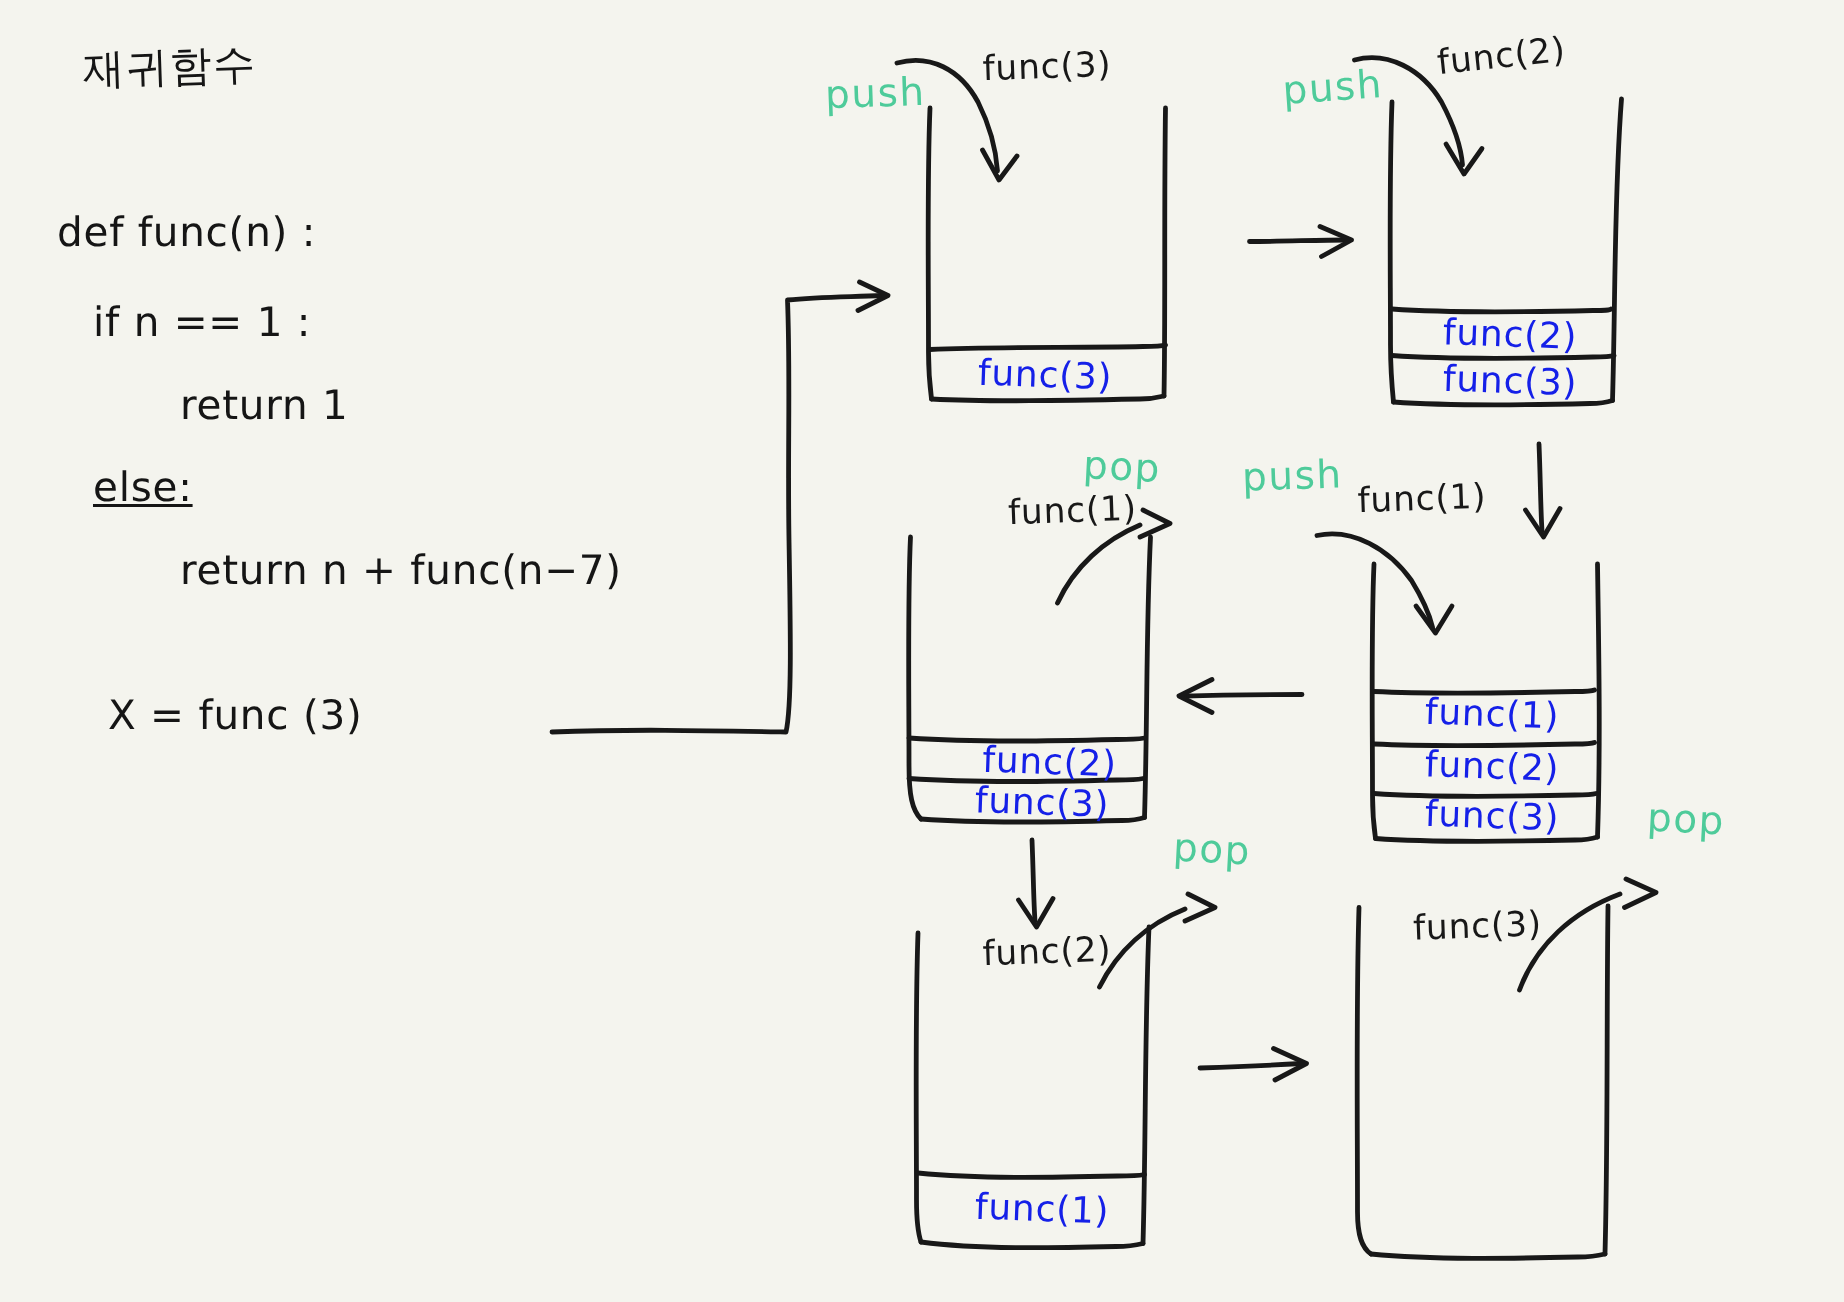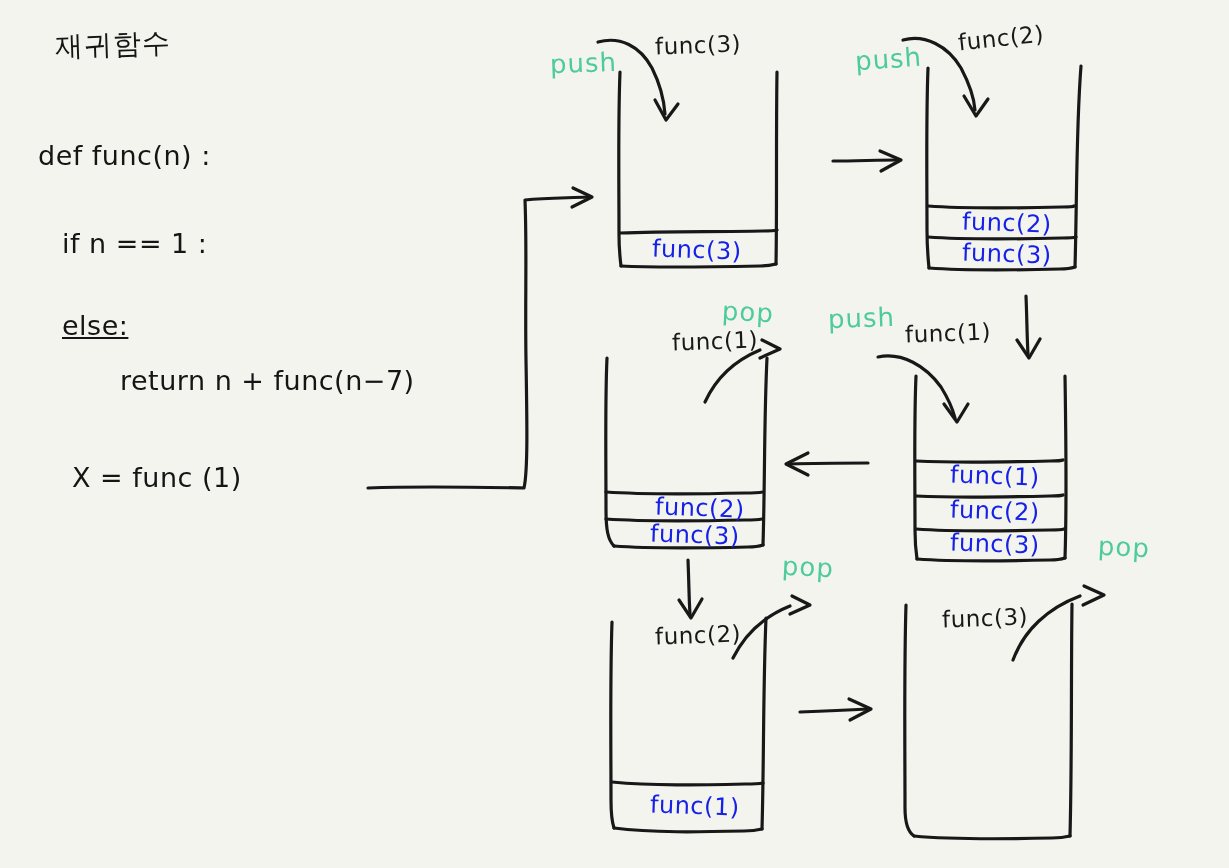--- a/index.html
+++ b/index.html
@@ -164,24 +164,25 @@
         <path d="M1013,660 C1024,630 1048,608 1080,596"></path>
         <path d="M1084,586 L1104,595 L1083,605"></path>
       </g>
 
     </g>
   </svg>
 
   <div class="txt title-ko rot-1" style="left:55px; top:26px;">재귀함수</div>
 
   <div class="txt code" style="left:38px; top:140px;">def  func(n) :</div>
-  <div class="txt code" style="left:62px; top:200px;margin-top:28px;">if  n == 1 :</div>
+  <div class="txt code" style="left:62px; top:200px;">if  n == 1 :</div>
+  <div class="txt code" style="left:120px; top:255px;">return 1</div>
   <div class="txt code" style="left:62px; top:310px;text-decoration:underline;">else:</div>
   <div class="txt code" style="left:120px; top:365px;">return   n + func(n−7)</div>
-  <div class="txt code" style="left:72px; top:462px;">X =  func (1)</div>
+  <div class="txt code" style="left:72px; top:462px;">X =  func (3)</div>
 
   <div class="txt lbl-green rot-1" style="left:550px; top:48px;">push</div>
   <div class="txt lbl-black rot-1" style="left:655px; top:32px;">func(3)</div>
   <div class="txt cell-blue rot-2" style="left:652px; top:236px;">func(3)</div>
 
   <div class="txt lbl-green rot-3" style="left:855px; top:44px;">push</div>
   <div class="txt lbl-black rot-4" style="left:958px; top:25px;">func(2)</div>
   <div class="txt cell-blue rot-2" style="left:962px; top:209px;">func(2)</div>
   <div class="txt cell-blue rot-2" style="left:962px; top:240px;">func(3)</div>
 

